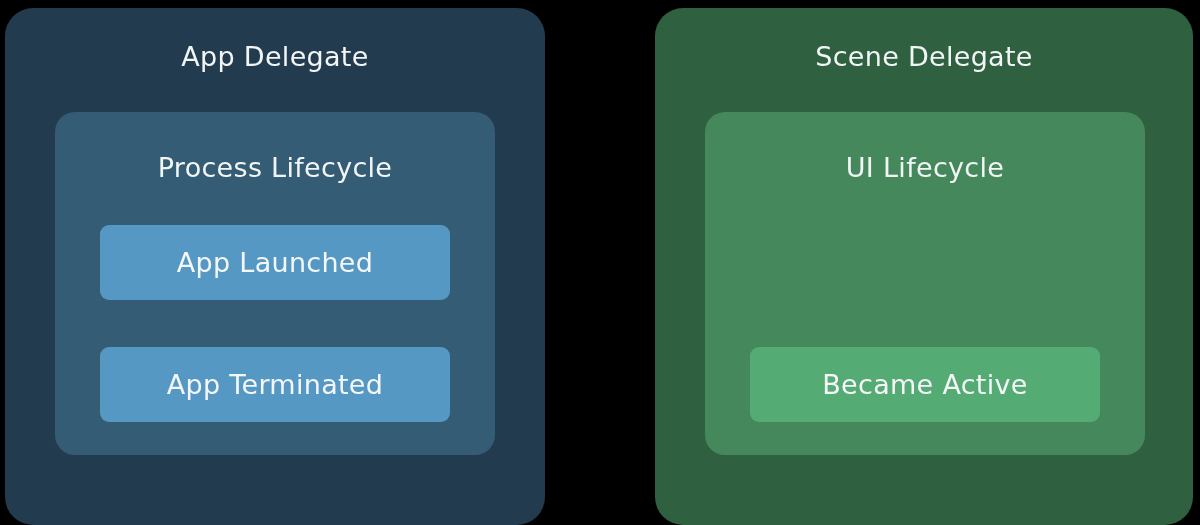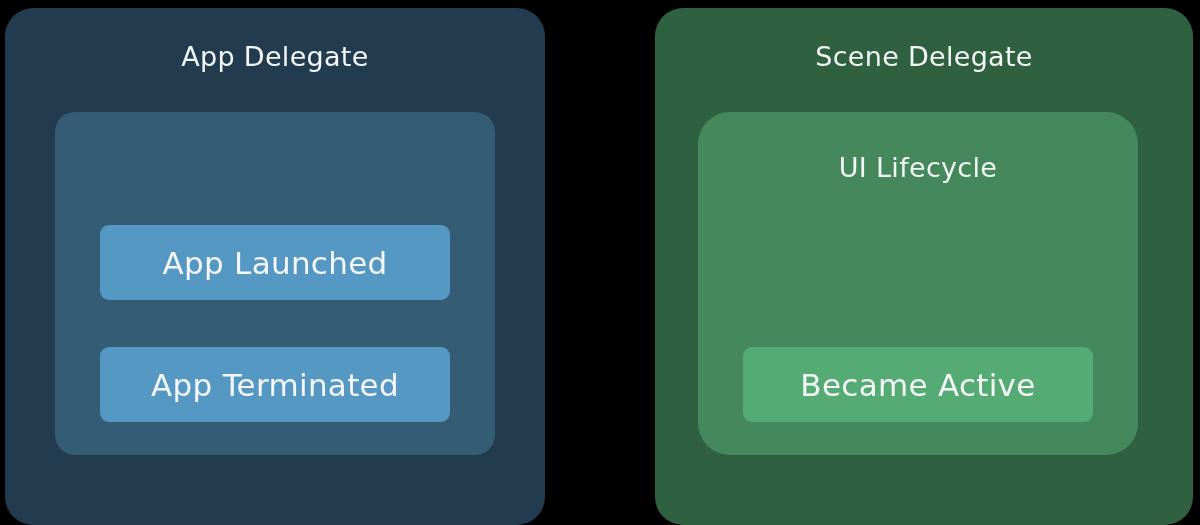--- a/index.html
+++ b/index.html
@@ -38,21 +38,21 @@
   }
   .card {
     position: absolute;
     left: 50px;
     top: 104px;
     width: 440px;
     height: 343px;
     border-radius: 20px;
     background: var(--inner);
   }
-  .panel.right .card { left: 43px; border-radius: 32px; }
+  .panel.right .card { left: 50px; }
   .card-title {
     position: absolute;
     top: 42px;
     left: 0;
     width: 100%;
     text-align: center;
     font-size: 27px;
     font-weight: 500;
     line-height: 1;
     color: #F2F5F6;
@@ -61,34 +61,35 @@
   .node {
     position: absolute;
     left: 45px;
     width: 350px;
     height: 75px;
     border-radius: 9px;
     background: var(--btn);
     display: flex;
     align-items: center;
     justify-content: center;
-    font-size: 31px;
+    font-size: 27px;
     font-weight: 500;
     color: #F4F6F7;
     letter-spacing: 0.3px;
   }
   .node.first  { top: 113px; }
   .node.second { top: 211px; margin-top: 24px; }
 </style>
 </head>
 <body style="background: rgb(0, 0, 0);">
 
 <div class="panel left" style="--outer: #233B4E; --inner: #345C74; --btn: #5598C4;">
   <div class="panel-title">App Delegate</div>
   <div class="card">
+    <div class="card-title">Process Lifecycle</div>
     <div class="node first">App Launched</div>
     <div class="node second">App Terminated</div>
   </div>
 </div>
 
 <div class="panel right" style="--outer: #2F6040; --inner: #45885C; --btn: #55AB74;">
   <div class="panel-title">Scene Delegate</div>
   <div class="card">
     <div class="card-title">UI Lifecycle</div>
     <div class="node second">Became Active</div>

